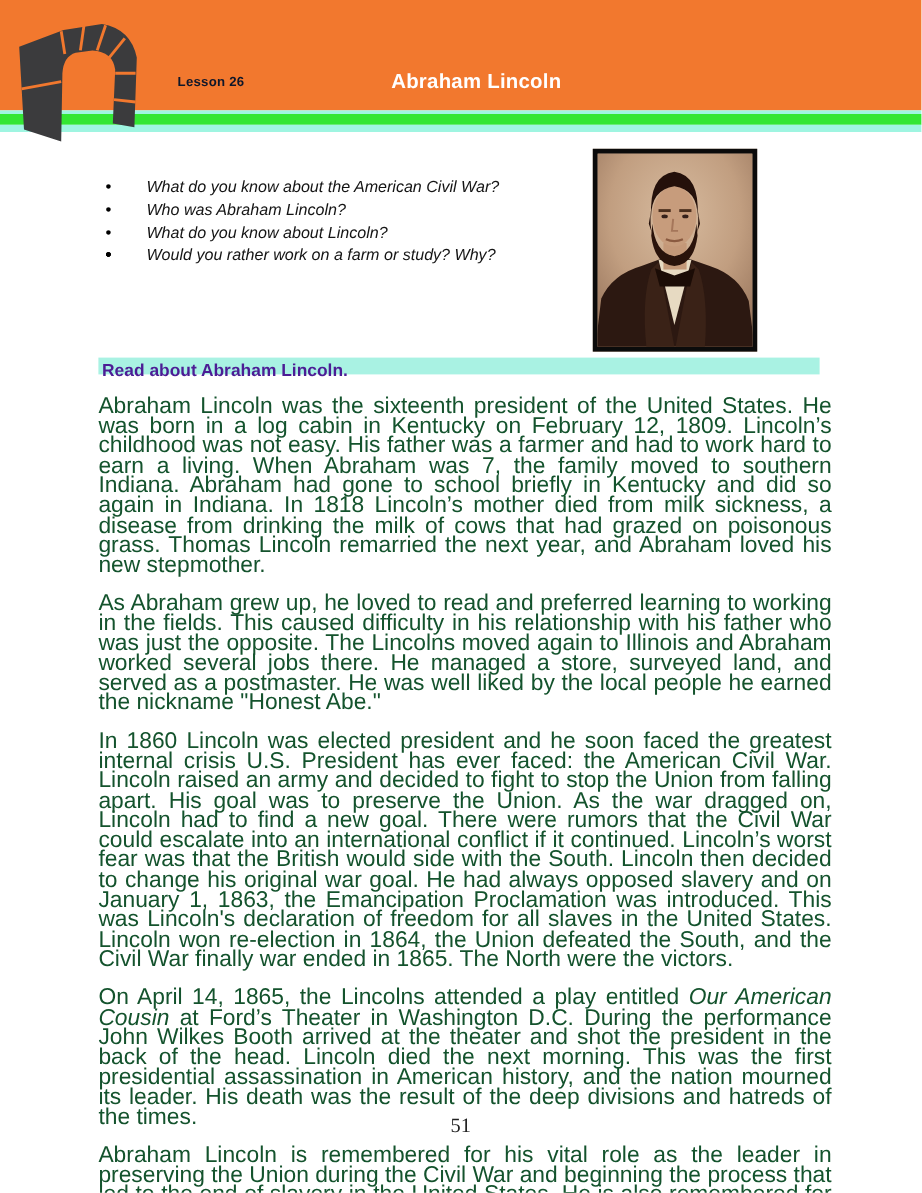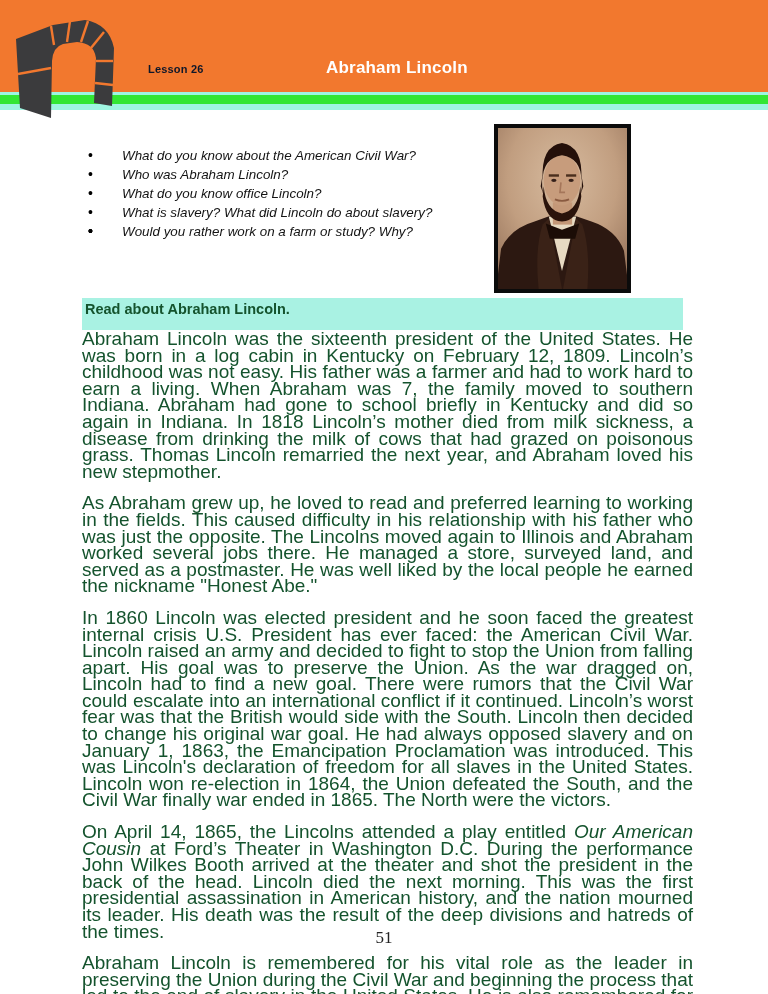--- a/index.html
+++ b/index.html
@@ -38,22 +38,22 @@
   }
   .question-list li {
     position:relative; padding-left:34px;
     font-style:italic; font-size:13.4px; line-height:19px; color:#141414;
   }
   .question-list .bullet {
     position:absolute; left:0; top:0; font-style:normal; font-size:14px; color:#000;
   }
   
   .section-heading {
-    position:absolute; left:82px; top:298px; width:601px; height:32px;
-    background:#A9F2E3; color:#14532d;
+    position:absolute; left:82px; top:298px; width:601px; height:14px;
+    background:#A9F2E3; color:#4c1d95;
     font-weight:bold; font-size:14.5px; line-height:22px; padding-left:3px;
   }
   
   .article-body {
     position:absolute; left:82px; top:331px; width:611px;
   }
   .article-body p {
     font-size:19px; line-height:16.6px; text-align:justify;
     margin-bottom:15px; color:#14532d;
   }
@@ -122,22 +122,22 @@
     <path d="M62,54 L61,64 L66,64" stroke="#a5765a" stroke-width="1.6" fill="none"></path>
     <path d="M56,71 Q63,74 70,71" stroke="#8a5a40" stroke-width="1.8" fill="none"></path>
 
     <path d="M47,95 L63,101 L80,95 L76,110 L51,110 Z" fill="#1b0c06"></path>
   </svg>
 </div>
 
 <ul class="question-list">
     <li><span class="bullet">•</span><span>What do you know about the American Civil War?</span></li>
     <li><span class="bullet">•</span><span>Who was Abraham Lincoln?</span></li>
-    <li><span class="bullet">•</span><span>What do you know office Lincoln?</span></li>
-    <li><span class="bullet">•</span><span>What is slavery?  What did Lincoln do about slavery?</span></li>
+    <li><span class="bullet">•</span><span>What do you know about Lincoln?</span></li>
+    <li><span class="bullet">•</span></li>
     <li><span class="bullet">•</span></li>
     <li><span class="bullet">•</span></li>
     <li><span class="bullet">•</span><span>Would you rather work on a farm or study?  Why?</span></li>
   </ul>
 
 <div class="section-heading">Read about Abraham Lincoln.</div>
 
 <div class="article-body">
     <p><span>Abraham Lincoln was the sixteenth president of the United States.  He was born in a log cabin in Kentucky on February 12, 1809.  Lincoln’s childhood was not easy.  His father was a farmer and had to work hard to earn a living.  When Abraham was 7, the family moved to southern Indiana.  Abraham had gone to school briefly in Kentucky and did so again in Indiana.  In 1818 Lincoln’s mother died from milk sickness, a disease from drinking the milk of cows that had grazed on poisonous grass.  Thomas Lincoln remarried the next year, and Abraham loved his new stepmother.</span></p>
     <p><span>As Abraham grew up, he loved to read and preferred learning to working in the fields. This caused difficulty in his relationship with his father who was just the opposite.  The Lincolns moved again to Illinois and Abraham worked several jobs there.  He managed a store, surveyed land, and served as a postmaster.  He was well liked by the local people he earned the nickname "Honest Abe."</span></p>

